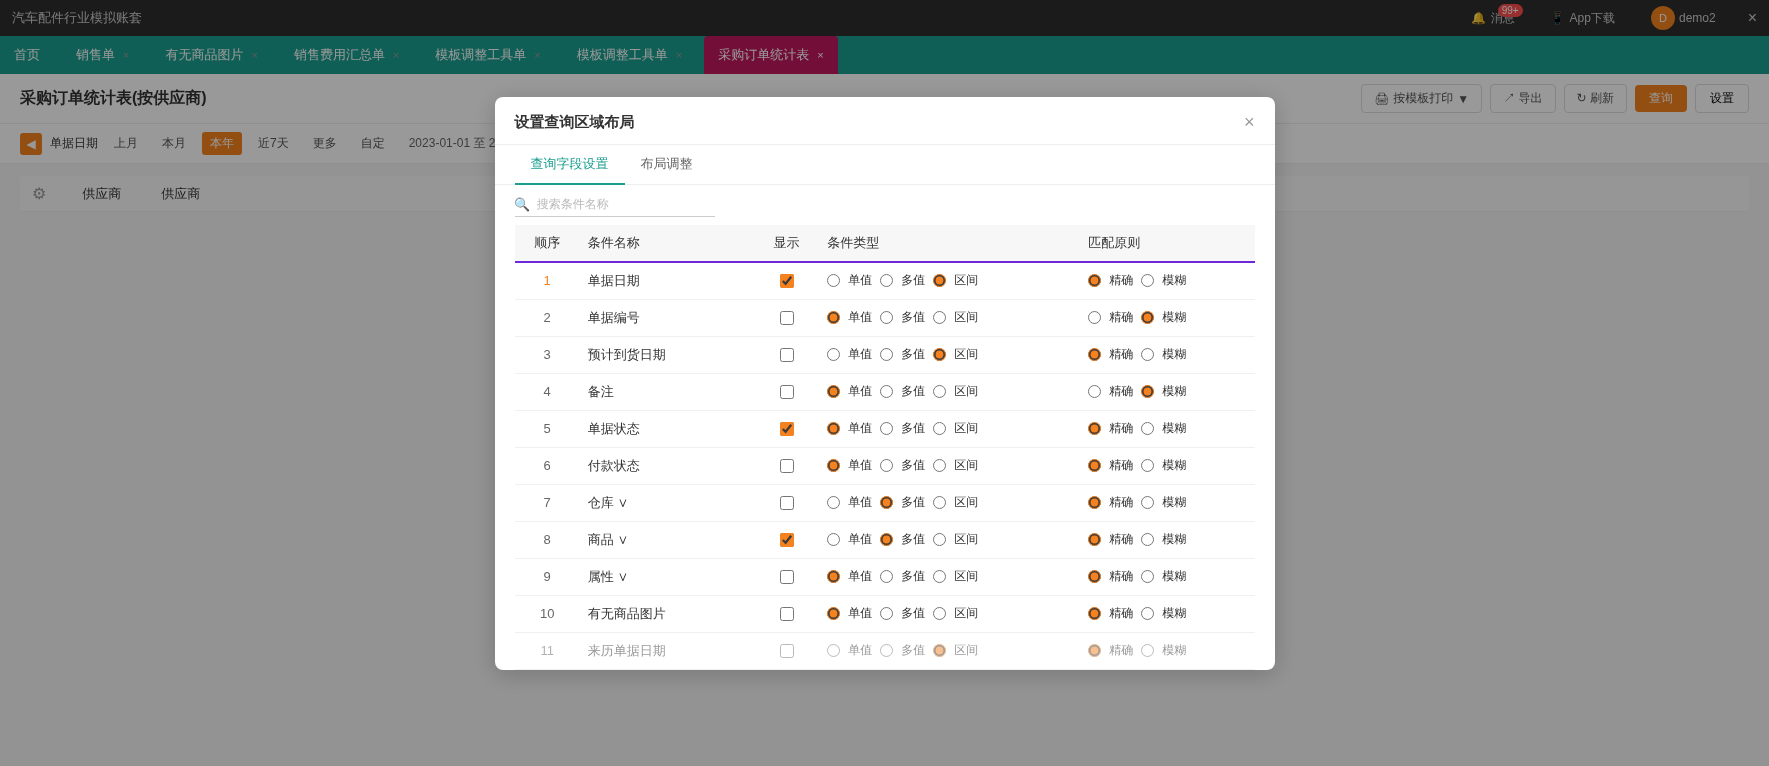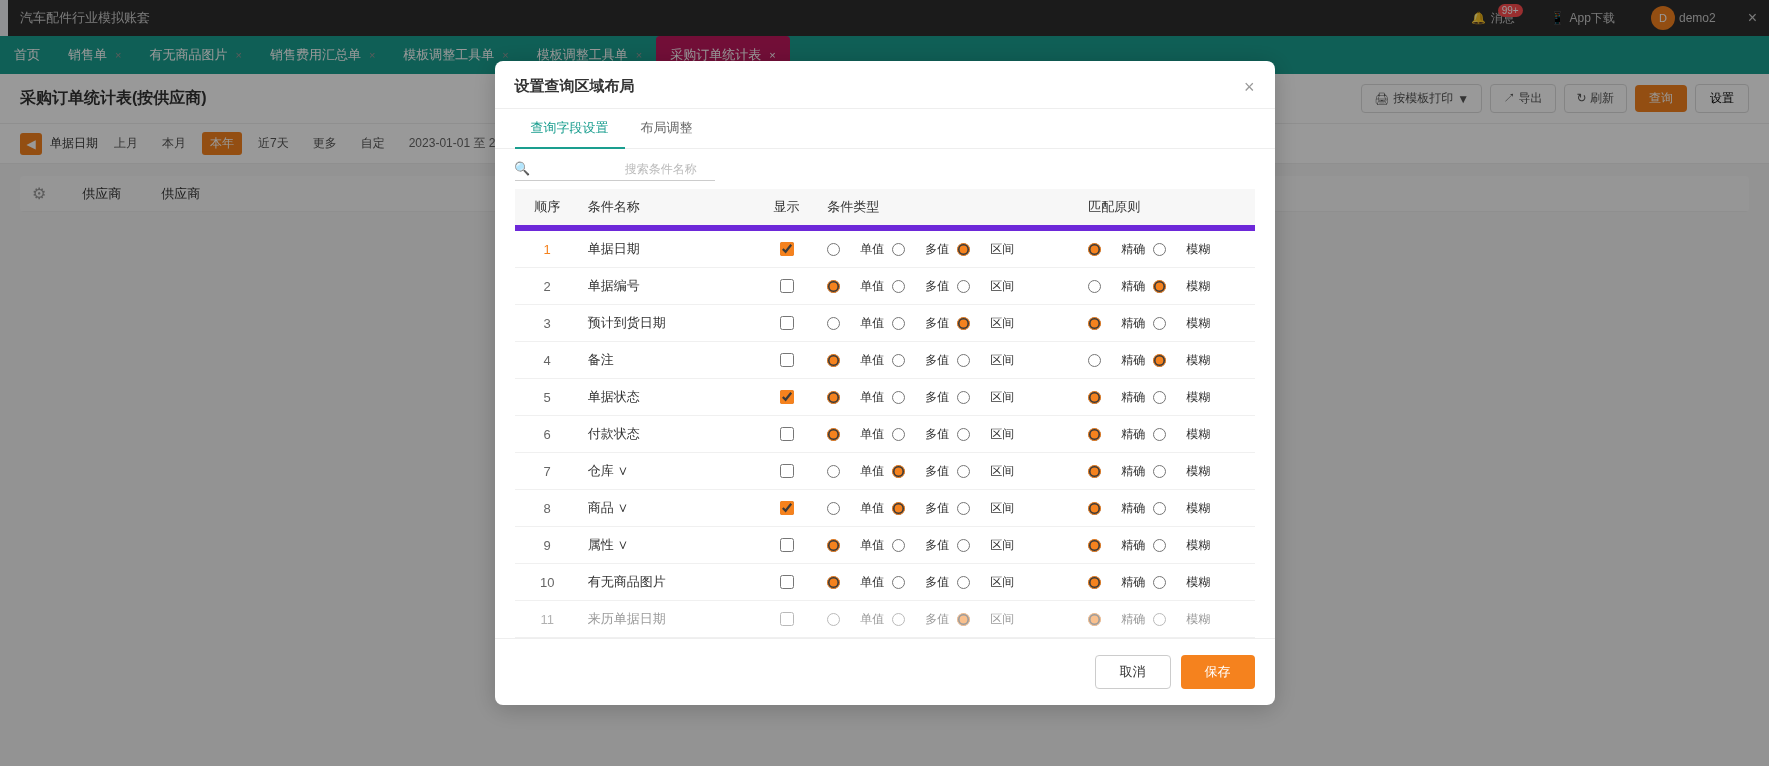--- a/index.html
+++ b/index.html
@@ -8,36 +8,35 @@
     
     .top-nav {
       background: #2d2d2d;
       height: 36px;
       display: flex;
       align-items: center;
       justify-content: space-between;
       padding: 0 12px;
       color: #ccc;
       font-size: 12px;
-      margin-left: 8px;
     }
     .top-nav-left { color: #ccc; font-size: 13px; }
     .top-nav-right { display: flex; align-items: center; gap: 16px; }
     .top-nav-right .notif { position: relative; display: flex; align-items: center; gap: 4px; cursor: pointer; color: #ccc; }
     .badge { background: #ff4d4f; color: white; border-radius: 8px; font-size: 10px; padding: 1px 4px; position: absolute; top: -6px; right: -8px; }
     .close-x { color: #ccc; cursor: pointer; font-size: 16px; margin-left: 16px; }
 
     
     .tab-bar {
       background: #1a9e8f;
       height: 38px;
       display: flex;
       align-items: flex-start;
       padding: 0 0;
-      gap: 0;
+      gap: 8px;
     }
     .tab-item {
       height: 38px;
       display: flex;
       align-items: center;
       padding: 0 14px;
       color: white;
       font-size: 13px;
       cursor: pointer;
       white-space: nowrap;
@@ -166,21 +165,20 @@
       width: 200px;
       gap: 6px;
     }
     .search-icon { color: #999; font-size: 13px; }
     .search-input {
       border: none;
       outline: none;
       font-size: 12px;
       color: #333;
       width: 160px;
-      text-align: right;
     }
     .search-input::placeholder { color: #bbb; }
 
     
     .dialog-table {
       flex: 1;
       overflow-y: auto;
       margin: 0 20px;
     }
     .dialog-table::-webkit-scrollbar { width: 6px; }
@@ -192,41 +190,41 @@
     }
     table.data-table thead tr {
       background: #f7f7f7;
     }
     table.data-table th {
       font-size: 13px;
       font-weight: 500;
       color: #333;
       padding: 9px 8px;
       text-align: left;
-      border-bottom: 6px solid #6d28d9;
+      border-bottom: 2px solid #6d28d9;
     }
     table.data-table td {
       padding: 9px 8px;
       border-bottom: 1px solid #f0f0f0;
       font-size: 13px;
       color: #333;
       vertical-align: middle;
     }
 
     
     .cb-wrap { display: flex; justify-content: center; }
     input[type="checkbox"] {
       width: 14px; height: 14px;
       accent-color: #f5821e;
       cursor: pointer;
     }
 
     
     .radio-group { display: flex; align-items: center; gap: 8px; white-space: nowrap; }
-    .radio-item { display: flex; align-items: center; gap: 20px; cursor: pointer; font-size: 12px; }
+    .radio-item { display: flex; align-items: center; gap: 8px; cursor: pointer; font-size: 12px; }
     input[type="radio"] {
       width: 13px; height: 13px;
       accent-color: #f5821e;
       cursor: pointer;
     }
 
     
     .dialog-footer {
       padding: 16px 20px;
       display: flex;
@@ -793,22 +791,14 @@
                     <input type="radio" name="match_11" value="模糊" style="">
                     <span>模糊</span>
                   </label>
                 </div>
               </td>
             </tr>
           </tbody>
       </table>
     </div>
 
-    <div class="dialog-footer">
-      <button class="btn-cancel">
-        <span>取消</span>
-      </button>
-      <button class="btn-save">
-        <span>保存</span>
-      </button>
-    </div>
   </div>
 </div>
 
 </body></html>

